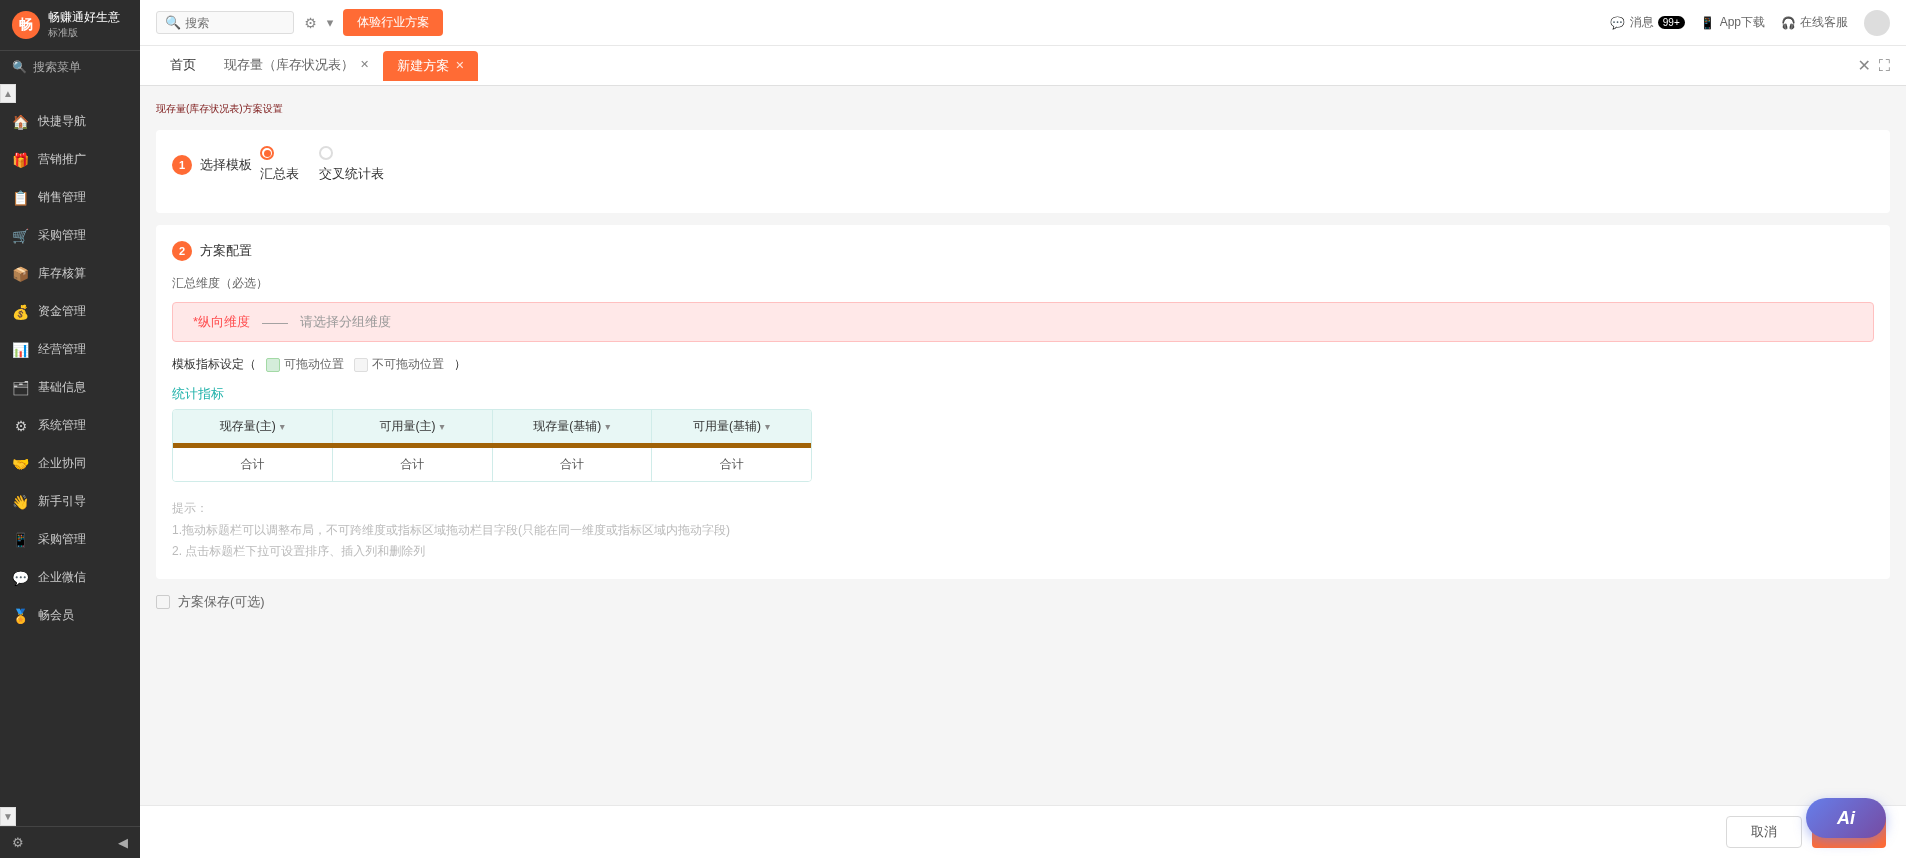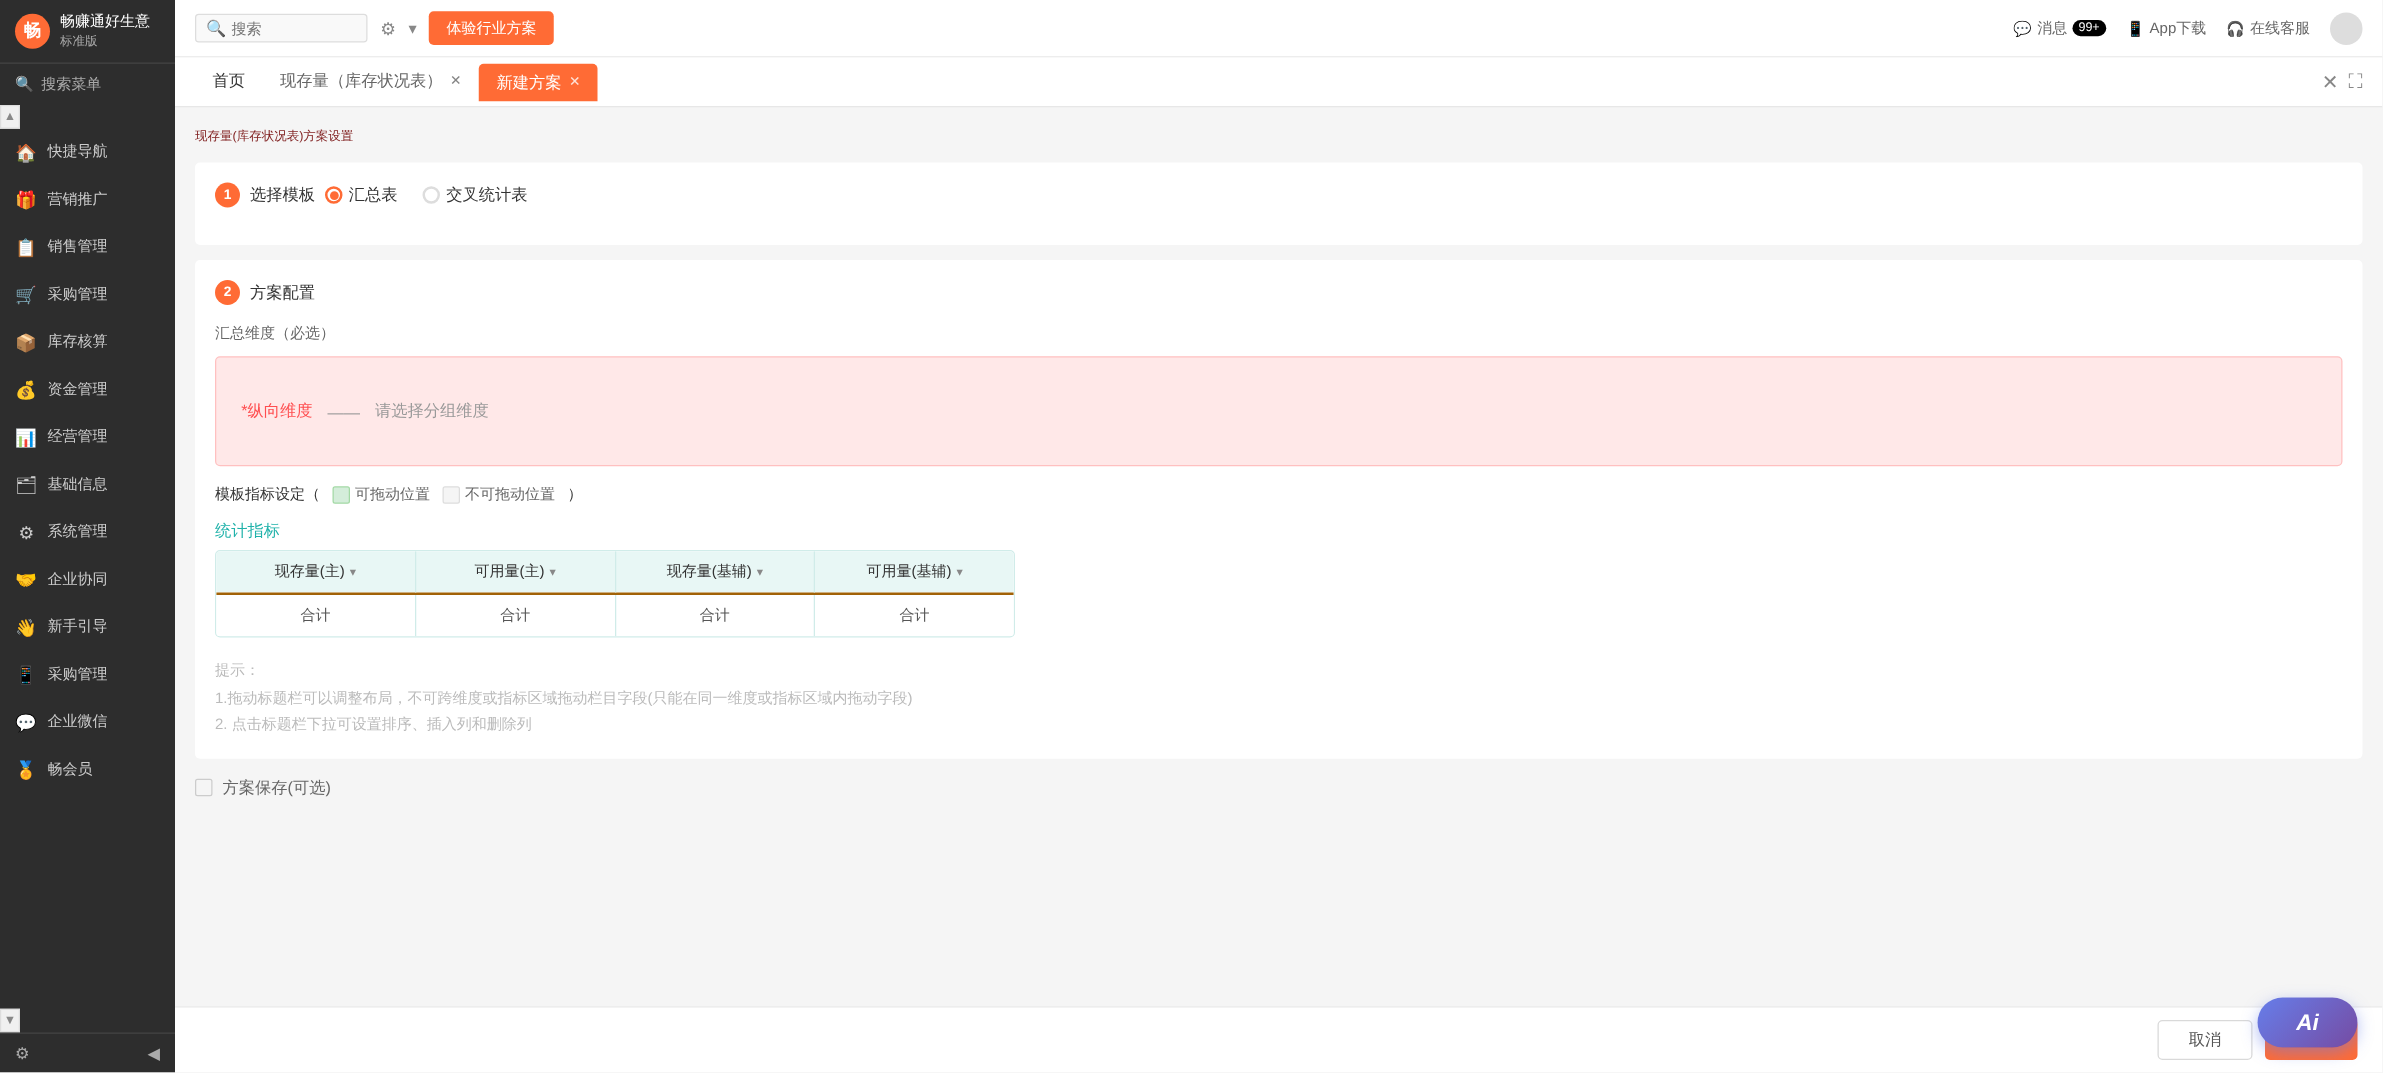--- a/index.html
+++ b/index.html
@@ -122,39 +122,39 @@
     .step-num {
       width: 20px; height: 20px; border-radius: 50%;
       background: #ff6b35; color: #fff;
       display: flex; align-items: center; justify-content: center;
       font-size: 11px; font-weight: bold; flex-shrink: 0;
     }
     .step-title { font-size: 13px; color: #333; font-weight: 500; }
 
     
     .radio-group { display: flex; align-items: center; gap: 20px; }
-    .radio-item { display: flex; align-items: center; gap: 5px; cursor: pointer; font-size: 13px; color: #333; }
+    .radio-item { display: flex; align-items: flex-start; gap: 5px; cursor: pointer; font-size: 13px; color: #333; flex-direction: column; }
     .radio-circle {
       width: 14px; height: 14px; border-radius: 50%; border: 2px solid #ddd;
       display: flex; align-items: center; justify-content: center;
     }
     .radio-circle.checked { border-color: #ff6b35; }
     .radio-circle.checked::after {
       content: ''; width: 7px; height: 7px; border-radius: 50%; background: #ff6b35;
     }
 
     
     .subsection-title { font-size: 12px; color: #666; margin-bottom: 10px; }
 
     
     .dimension-area {
       background: #ffe8e8;
       border: 1px solid #ffc0c0;
       border-radius: 4px;
-      padding: 34px 20px;
+      padding: 10px 20px;
       margin-bottom: 14px;
       display: flex; align-items: center; gap: 12px;
     }
     .dimension-label { color: #ff4d4f; font-size: 13px; }
     .dimension-separator { color: #999; font-size: 13px; }
     .dimension-placeholder { color: #999; font-size: 13px; }
 
     
     .indicator-settings { margin-bottom: 12px; }
     .indicator-settings-title { font-size: 12px; color: #333; margin-bottom: 10px; display: flex; align-items: center; gap: 10px; }
@@ -167,21 +167,21 @@
     .stats-label { font-size: 13px; color: #20b2aa; margin-bottom: 6px; font-weight: 500; }
     .stats-table { border: 1px solid #d0ece9; border-radius: 4px; overflow: hidden; width: 640px; }
     .stats-table-header { display: flex; background: #e8f7f5; }
     .stats-col {
       flex: 1; padding: 8px 10px;
       display: flex; align-items: center; justify-content: center; gap: 4px;
       border-right: 1px solid #d0ece9; font-size: 12px; color: #333;
     }
     .stats-col:last-child { border-right: none; }
     .stats-col .chevron { font-size: 10px; color: #888; cursor: pointer; }
-    .stats-table-row { display: flex; background: #fff; border-top: 2px solid #a16207; }
+    .stats-table-row { display: flex; background: #fff; border-top: 5px solid #a16207; }
     .stats-cell {
       flex: 1; padding: 8px 10px;
       display: flex; align-items: center; justify-content: center;
       border-right: 1px solid #d0ece9; font-size: 12px; color: #555;
     }
     .stats-cell:last-child { border-right: none; }
 
     
     .tips { margin-top: 16px; color: #bbb; font-size: 12px; line-height: 1.8; }
 

